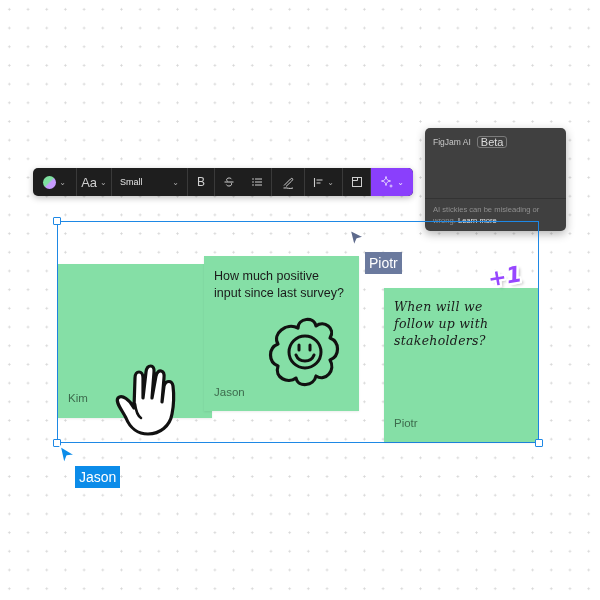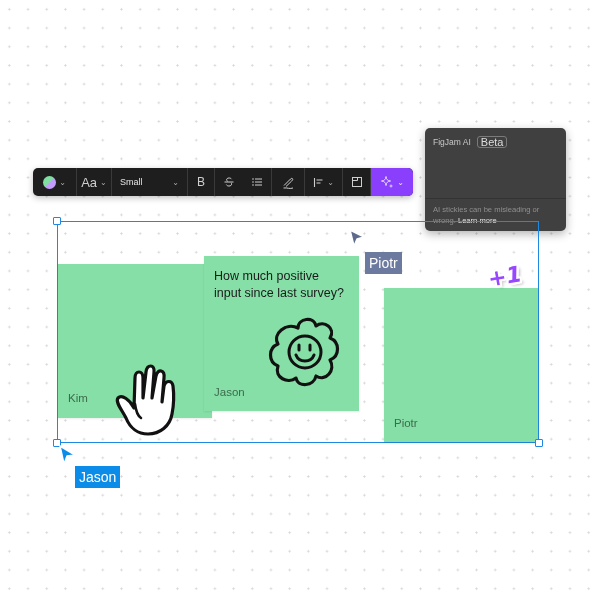--- a/index.html
+++ b/index.html
@@ -128,20 +128,21 @@
 <div class="abs sticky" style="left:58px; top:264px; width:154px; height:154px;">
   <div class="abs author" style="left:10px; top:128px;">Kim</div>
 </div>
 
 <div class="abs sticky" style="left:204px; top:221px; width:155px; height:155px;margin-top:35px;">
   <div class="abs plain" style="left:10px; top:12px; width:130px;">How much positive input since last survey?</div>
   <div class="abs author" style="left:10px; top:130px;">Jason</div>
 </div>
 
 <div class="abs sticky" style="left:384px; top:288px; width:154px; height:154px;">
+  <div class="abs hand" style="left:10px; top:10px; width:120px;">When will we follow up with stakeholders?</div>
   <div class="abs author" style="left:10px; top:129px;">Piotr</div>
 </div>
 
 <svg class="abs" style="left:114px; top:364px;" width="64" height="74" viewBox="0 0 64 74">
   <path d="M20 44 C16 36 8 30 4 34 C1 38 8 46 12 54 C16 64 24 70 34 70 C46 70 56 62 58 50 C60 40 60 30 59 22 C58 16 52 16 50 22 L48 38 L50 14 C51 6 44 4 42 12 L38 34 L40 8 C41 0 33 0 32 8 L29 34 L29 14 C29 6 21 6 21 14 L20 44 Z" fill="#fff" stroke="#111" stroke-width="3.2" stroke-linejoin="round" stroke-linecap="round"></path>
   <path d="M21 40 C22 48 24 52 27 54" fill="none" stroke="#111" stroke-width="2.6" stroke-linecap="round"></path>
 </svg>
 
 <svg class="abs" style="left:268px; top:316px;" width="74" height="72" viewBox="0 0 74 72">
   <path d="M30 12 C30 2 46 0 48 10 C56 4 68 12 62 22 C72 26 72 40 62 44 C68 54 58 66 48 60 C46 70 30 72 28 62 C20 68 6 62 10 50 C0 46 0 32 10 28 C4 18 18 6 30 12 Z" fill="none" stroke="#111" stroke-width="3.2" stroke-linejoin="round"></path>

